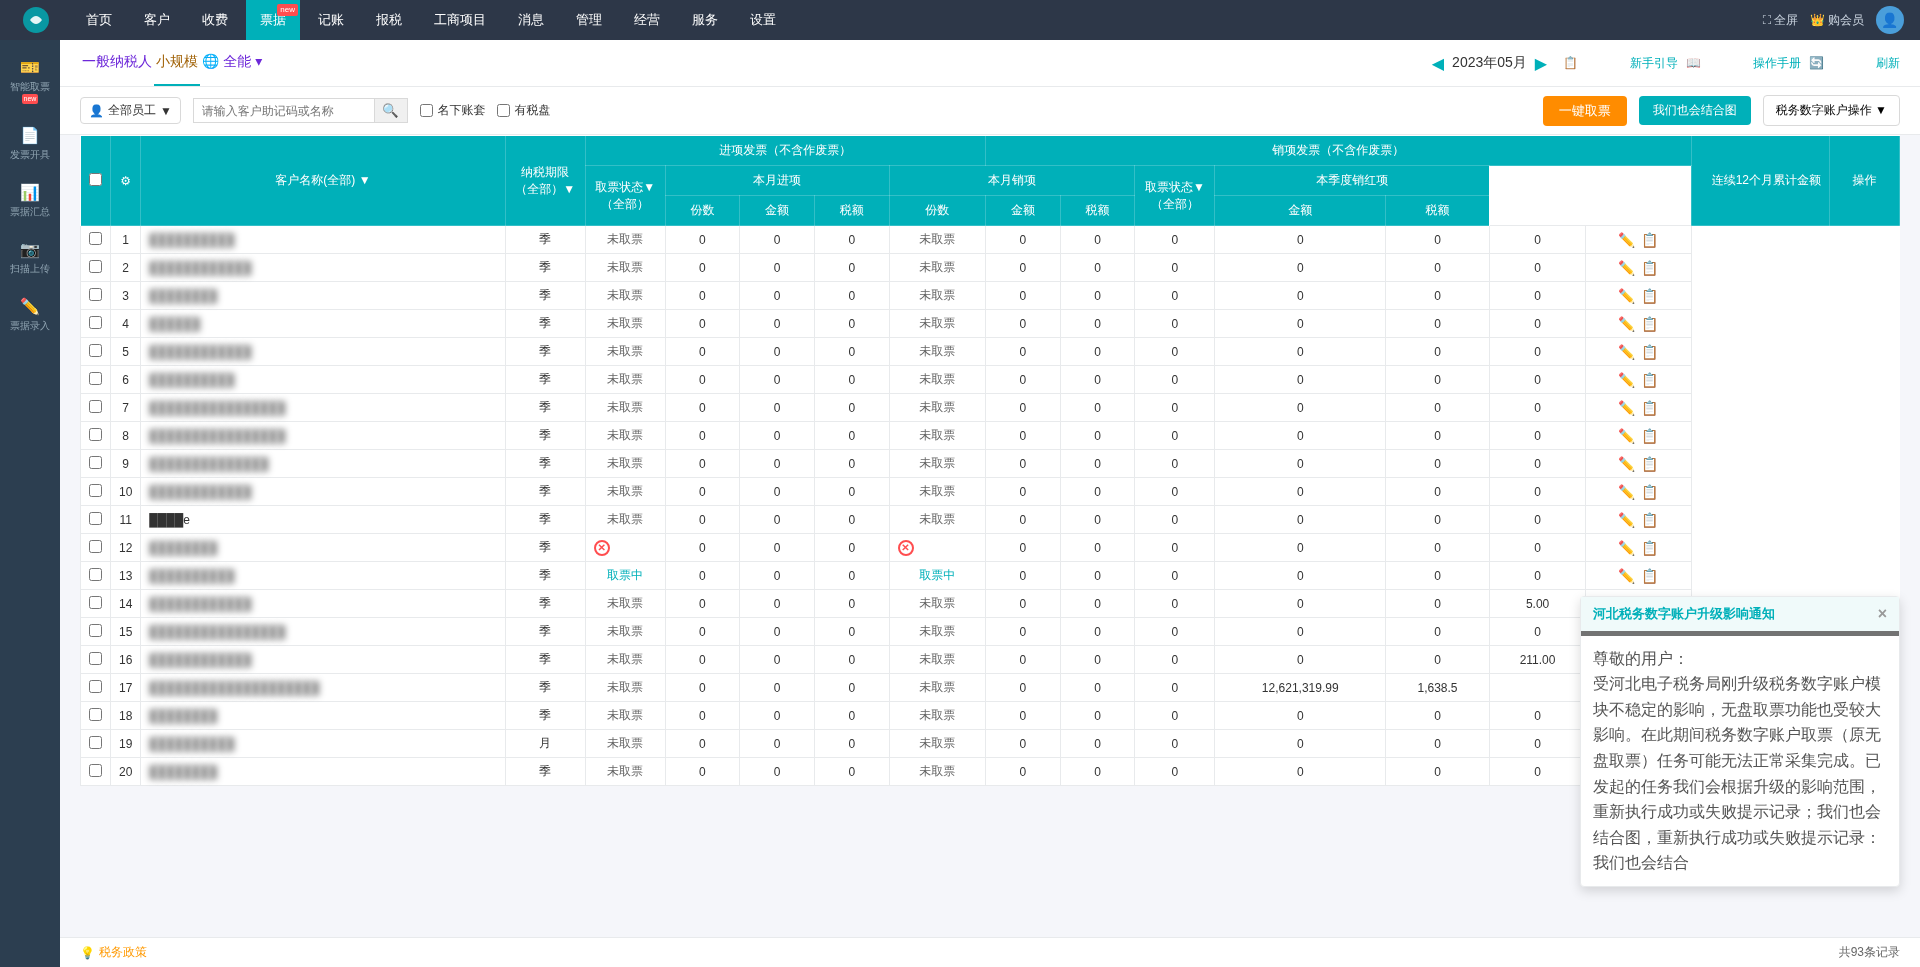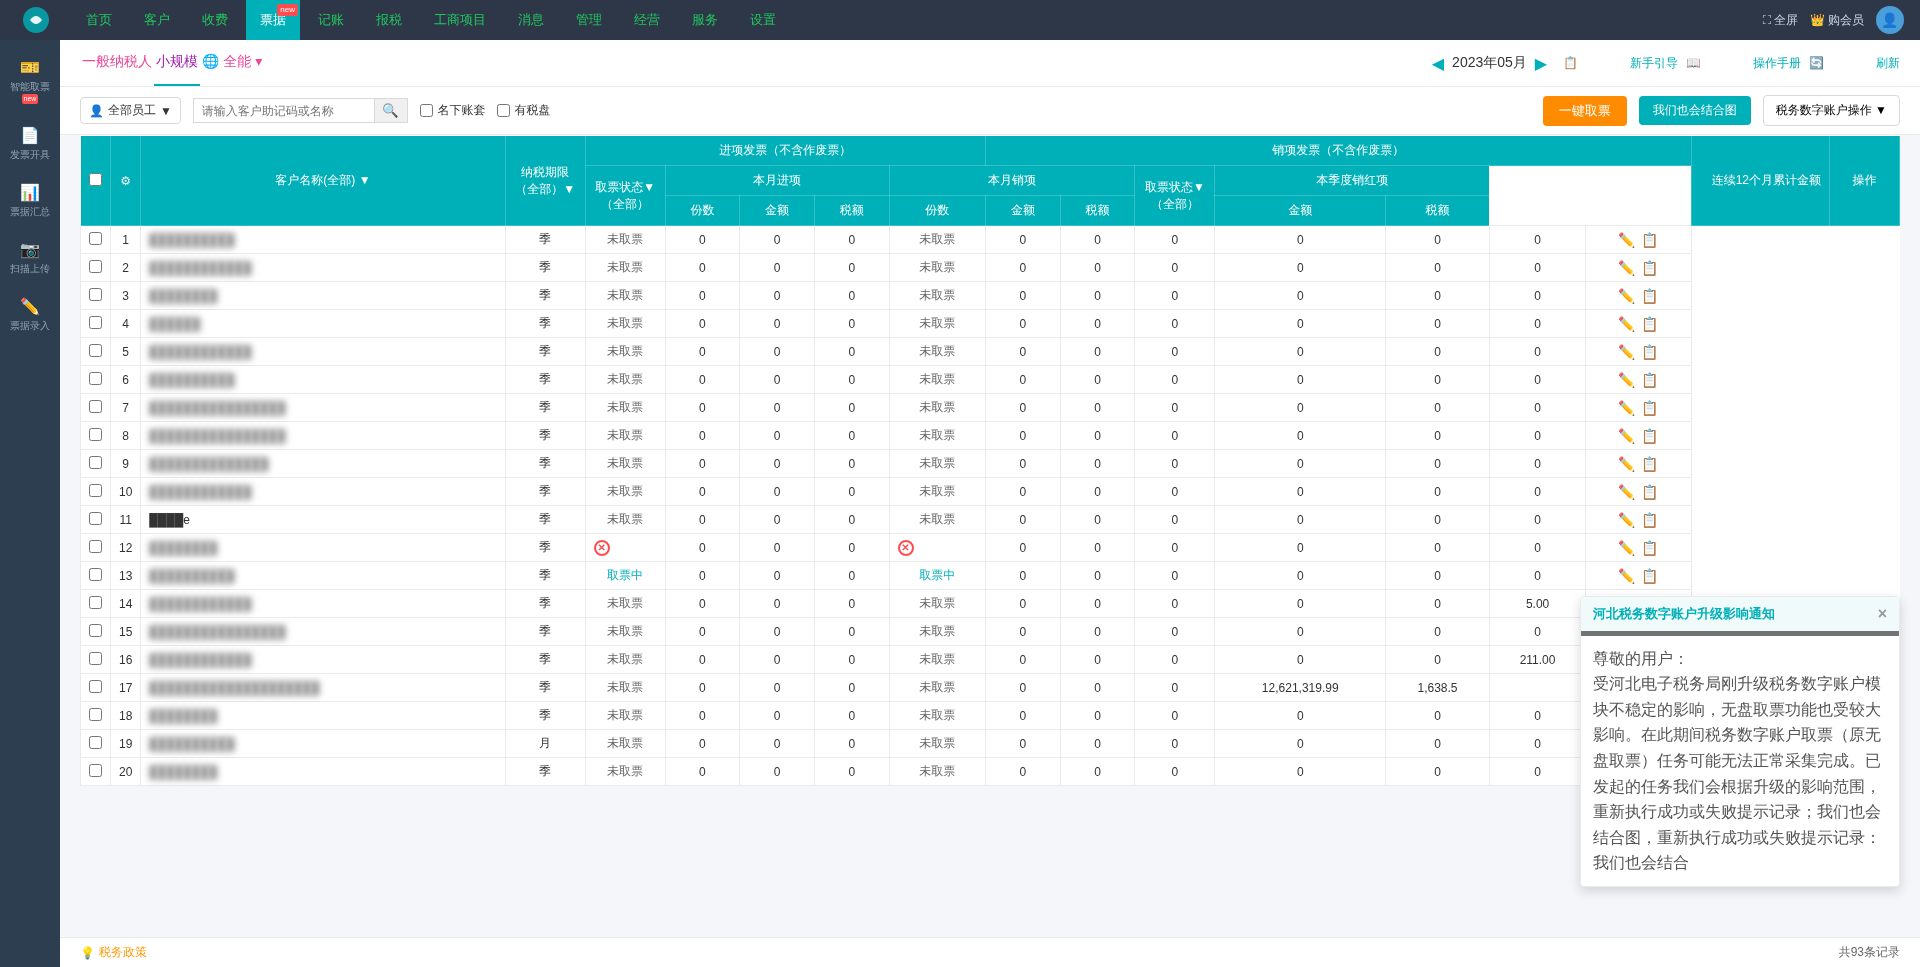--- a/index.html
+++ b/index.html
@@ -3,39 +3,39 @@
   <meta charset="utf-8">
   <style>
     * { box-sizing: border-box; margin: 0; padding: 0; }
     body { font-family: 'Microsoft YaHei', Arial, sans-serif; font-size: 12px; background: #f0f2f5; color: #333; width: 1920px; min-height: 967px; overflow-x: hidden; }
 
     
     .top-nav { background: #2d3748; height: 40px; display: flex; align-items: center; padding: 0 16px; color: #fff; }
     .top-nav .logo { width: 40px; height: 40px; display: flex; align-items: center; justify-content: center; margin-right: 16px; }
     .top-nav .logo svg { width: 28px; height: 28px; }
     .top-nav .nav-items { display: flex; align-items: center; gap: 4px; flex: 1; }
-    .top-nav .nav-item { padding: 0 14px; height: 40px; display: flex; align-items: center; cursor: pointer; font-size: 13px; color: #22c55e; position: relative; }
+    .top-nav .nav-item { padding: 0 14px; height: 40px; display: flex; align-items: center; cursor: pointer; font-size: 13px; color: #ffffff; position: relative; }
     .top-nav .nav-item.active { background: #00b0b9; color: #fff; }
     .top-nav .nav-item .new-badge { position: absolute; top: 4px; right: 2px; background: #ff4d4f; color: #fff; font-size: 8px; padding: 0 3px; border-radius: 2px; line-height: 12px; }
     .top-nav .nav-right { display: flex; align-items: center; gap: 12px; color: #cbd5e0; font-size: 12px; }
     .top-nav .nav-right .nav-btn { cursor: pointer; display: flex; align-items: center; gap: 3px; }
     .top-nav .avatar { width: 28px; height: 28px; border-radius: 50%; background: #4a9eda; display: flex; align-items: center; justify-content: center; cursor: pointer; }
 
     
     .layout { display: flex; height: calc(967px - 40px); }
     .sidebar { width: 60px; background: #2c3e50; display: flex; flex-direction: column; align-items: center; padding-top: 8px; gap: 4px; }
     .sidebar-item { display: flex; flex-direction: column; align-items: center; padding: 8px 4px; cursor: pointer; color: #8fa3b1; font-size: 10px; gap: 3px; width: 100%; }
     .sidebar-icon { width: 22px; height: 22px; display: flex; align-items: center; justify-content: center; font-size: 16px; }
     .sidebar-label { font-size: 10px; text-align: center; line-height: 1.2; }
     .sidebar-new { background: #ff4d4f; color: #fff; font-size: 7px; padding: 0 2px; border-radius: 2px; line-height: 10px; margin-top: -2px; }
 
     
     .main-content { flex: 1; background: #f5f6fa; display: flex; flex-direction: column; overflow: hidden; }
-    .sub-nav-item { height: 46px; display: flex; align-items: center; cursor: pointer; font-size: 14px; color: #ec4899; border-bottom: 2px solid transparent; padding: 0 2px; }
-    .sub-nav-item.active { color: #a21caf; border-bottom-color: #00b0b9; font-weight: 500; }
+    .sub-nav-item { height: 46px; display: flex; align-items: center; cursor: pointer; font-size: 14px; color: #6d28d9; border-bottom: 2px solid transparent; padding: 0 2px; }
+    .sub-nav-item.active { color: #a16207; border-bottom-color: #00b0b9; font-weight: 500; }
     .date-nav { display: flex; align-items: center; gap: 8px; font-size: 14px; color: #333; }
     .date-nav-btn { cursor: pointer; color: #00b0b9; font-size: 16px; }
 
     
     .filter-bar { background: #fff; padding: 8px 20px; display: flex; align-items: center; gap: 12px; border-bottom: 1px solid #e8eaec; }
     .filter-select { display: flex; align-items: center; gap: 4px; border: 1px solid #d9d9d9; border-radius: 4px; padding: 4px 8px; cursor: pointer; font-size: 12px; color: #333; background: #fff; }
     .filter-search { display: flex; align-items: center; border: 1px solid #d9d9d9; border-radius: 0; overflow: hidden; }
     .filter-search input { border: none; outline: none; padding: 4px 8px; font-size: 12px; width: 180px; }
     .filter-search-btn { background: #f0f0f0; border: none; padding: 4px 8px; cursor: pointer; border-left: 1px solid #d9d9d9; }
     .filter-checkbox { display: flex; align-items: center; gap: 4px; cursor: pointer; font-size: 12px; }

